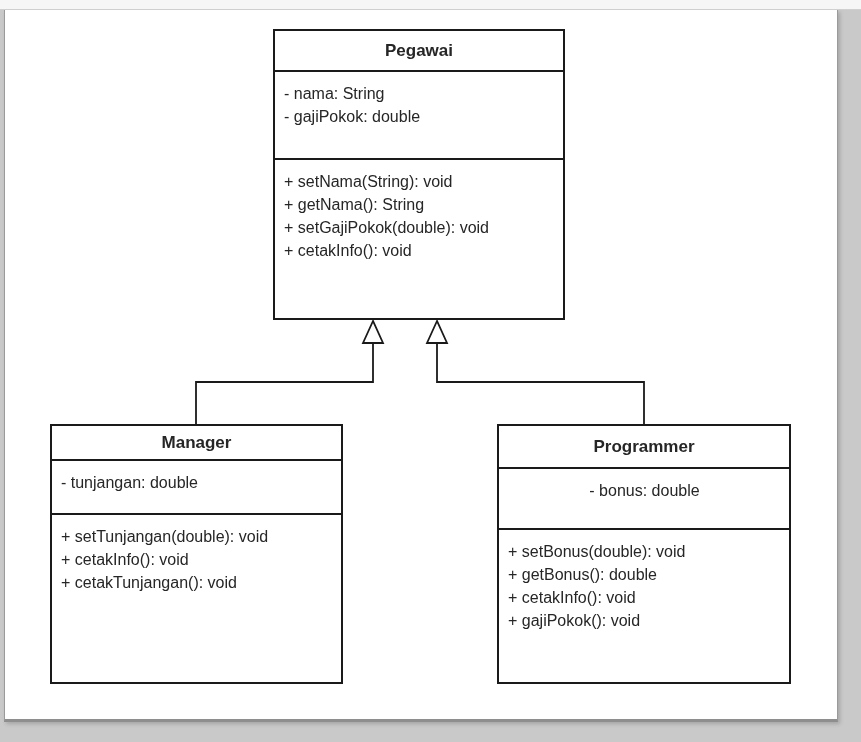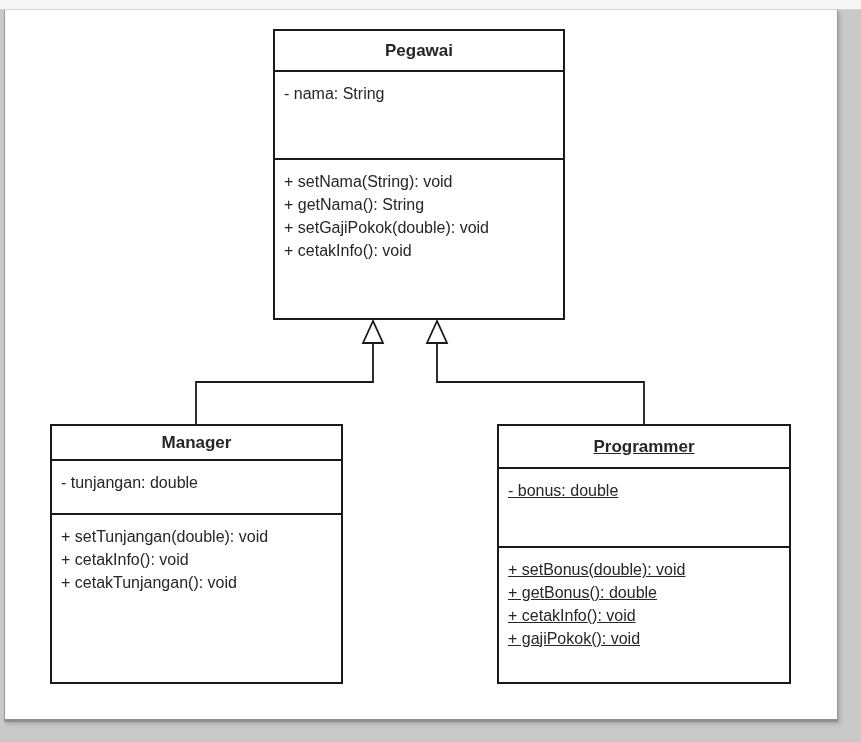--- a/index.html
+++ b/index.html
@@ -99,20 +99,21 @@
       <g>
         <path d="M 432 333 L 432 372 L 639 372 L 639 414" fill="none" stroke="#1a1a1a" stroke-width="1.8"></path>
         <polygon points="432,311 422,333 442,333" fill="#ffffff" stroke="#1a1a1a" stroke-width="1.8"></polygon>
       </g>
     </svg>
 
     <div class="uml-box" style="left:268px; top:19px; width:292px; height:291px;">
       <div class="uml-title" style="height:41px;">Pegawai</div>
       <div class="uml-sec" style="height:86px;">
         <div class="uml-line">- nama: String</div>
+        <div class="uml-line">- gajiPokok: double</div>
       </div>
       <div class="uml-sec uml-methods">
         <div class="uml-line">+ setNama(String): void</div>
         <div class="uml-line">+ getNama(): String</div>
         <div class="uml-line">+ setGajiPokok(double): void</div>
         <div class="uml-line">+ cetakInfo(): void</div>
       </div>
     </div>
 
     <div class="uml-box" style="left:45px; top:414px; width:293px; height:260px;">
@@ -120,23 +121,23 @@
       <div class="uml-sec" style="height:52px;">
         <div class="uml-line">- tunjangan: double</div>
       </div>
       <div class="uml-sec uml-methods">
         <div class="uml-line">+ setTunjangan(double): void</div>
         <div class="uml-line">+ cetakInfo(): void</div>
         <div class="uml-line">+ cetakTunjangan(): void</div>
       </div>
     </div>
 
-    <div class="uml-box" style="left:492px; top:414px; width:294px; height:260px;text-decoration:underline;">
+    <div class="uml-box" style="left:492px; top:414px; width:294px; height:260px;">
       <div class="uml-title" style="height:43px;">Programmer</div>
-      <div class="uml-sec" style="height:77px;">
+      <div class="uml-sec" style="height:59px;text-align:center;">
         <div class="uml-line">- bonus: double</div>
       </div>
       <div class="uml-sec uml-methods">
         <div class="uml-line">+ setBonus(double): void</div>
         <div class="uml-line">+ getBonus(): double</div>
         <div class="uml-line">+ cetakInfo(): void</div>
         <div class="uml-line">+ gajiPokok(): void</div>
       </div>
     </div>
 

